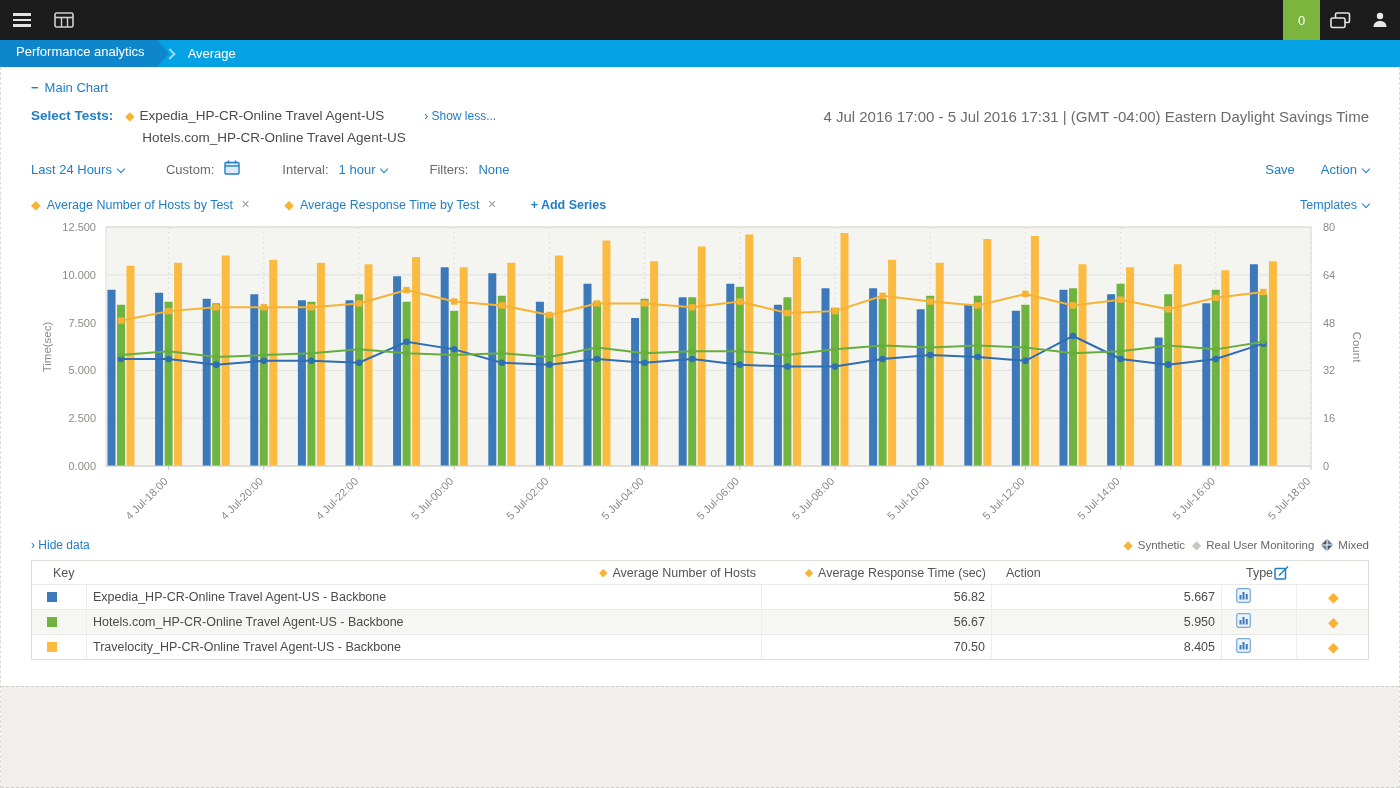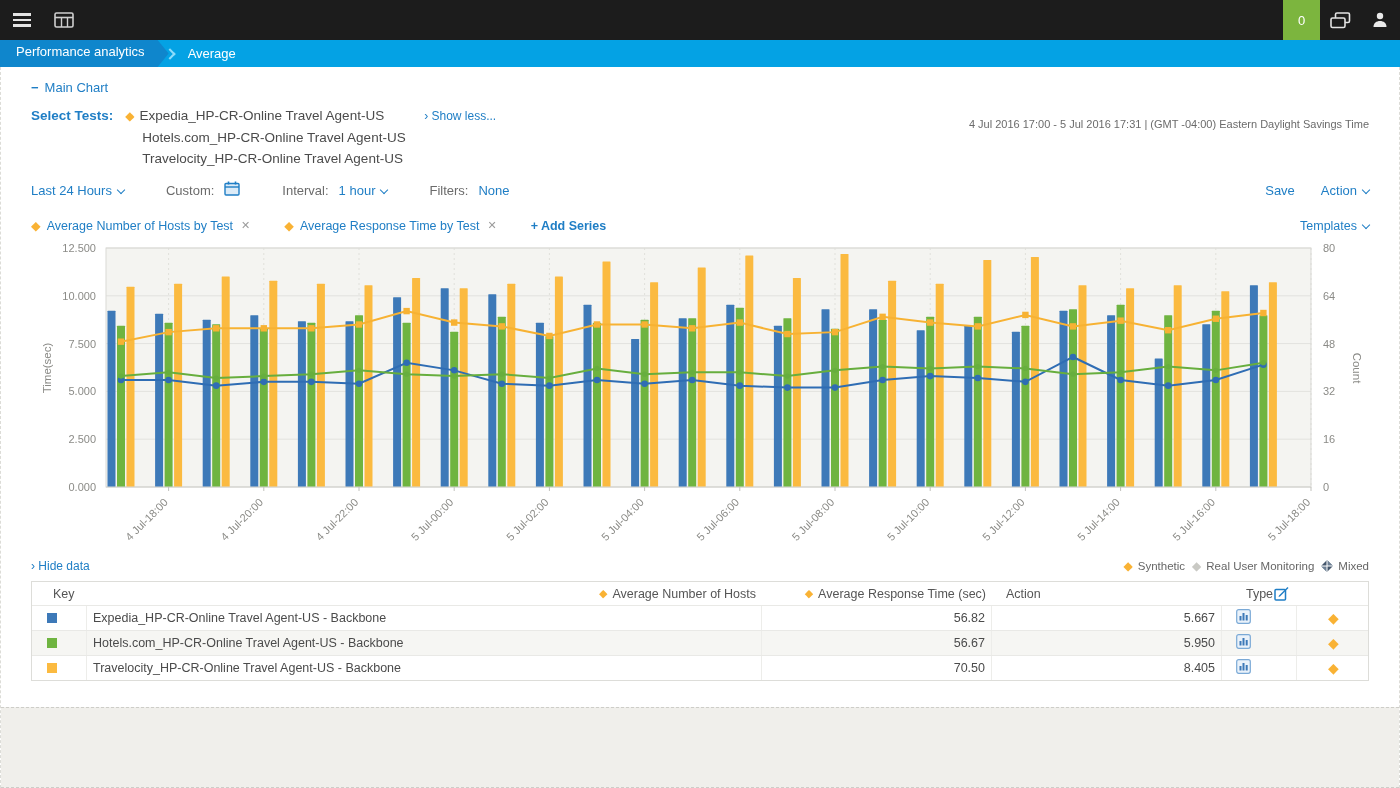--- a/index.html
+++ b/index.html
@@ -33,21 +33,21 @@
 
   .mainchart-hd{font-size:13px;margin-bottom:10px}
   .mainchart-hd .minus{font-weight:bold;margin-right:6px}
 
   .select-tests{display:flex;font-size:13.5px;margin-bottom:12px;position:relative}
   .st-label{color:#1f7ec5;font-weight:bold;margin-right:12px;line-height:21px}
   .test-line{line-height:21px;color:#4b4b4b}
   .test-line .diamond{font-size:12px;margin-right:5px}
   .test-line.indent{padding-left:17px}
   .showless{font-size:12px;margin-left:40px}
-  .daterange{position:absolute;right:0;top:13px;font-size:11px;color:#6b6b6b}
+  .daterange{position:absolute;right:0;top:3px;font-size:15px;color:#6b6b6b}
 
   .controls{display:flex;align-items:center;font-size:13px;margin-bottom:19px}
   .controls .lbl{color:#6b6b6b}
   .ctl-gap{margin-left:42px}
   .cal{margin-left:10px;vertical-align:-2px}
   .ctl-right{margin-left:auto;display:flex;gap:26px;align-items:center}
 
   .seriesbar{display:flex;align-items:center;font-size:12.5px;margin-bottom:8px}
   .chip{display:flex;align-items:center;gap:6px;margin-right:34px}
   .chip .x{color:#9b9b9b;font-size:11px;cursor:pointer;margin-left:2px}
@@ -133,23 +133,20 @@
   </div>
 
   <div class="select-tests">
     <span class="st-label">Select Tests:</span>
     <div>
       <div class="test-line">
         <i class="diamond" style="color: rgb(249, 178, 52);">◆</i><span>Expedia_HP-CR-Online Travel Agent-US</span><a class="showless">› <span>Show less...</span></a>
       </div>
       <div class="test-line indent">
         <span>Hotels.com_HP-CR-Online Travel Agent-US</span>
-      </div>
-      <div class="test-line indent">
-        <span>Travelocity_HP-CR-Online Travel Agent-US</span>
       </div>
     </div>
     <span class="daterange">4 Jul 2016 17:00 - 5 Jul 2016 17:31  | (GMT -04:00) Eastern Daylight Savings Time</span>
   </div>
 
   <div class="controls">
     <a><span>Last 24 Hours</span><span class="chev"></span></a>
     <span class="lbl ctl-gap">Custom:</span>
     <span class="cal">
       <svg width="16" height="15" viewBox="0 0 16 15">

